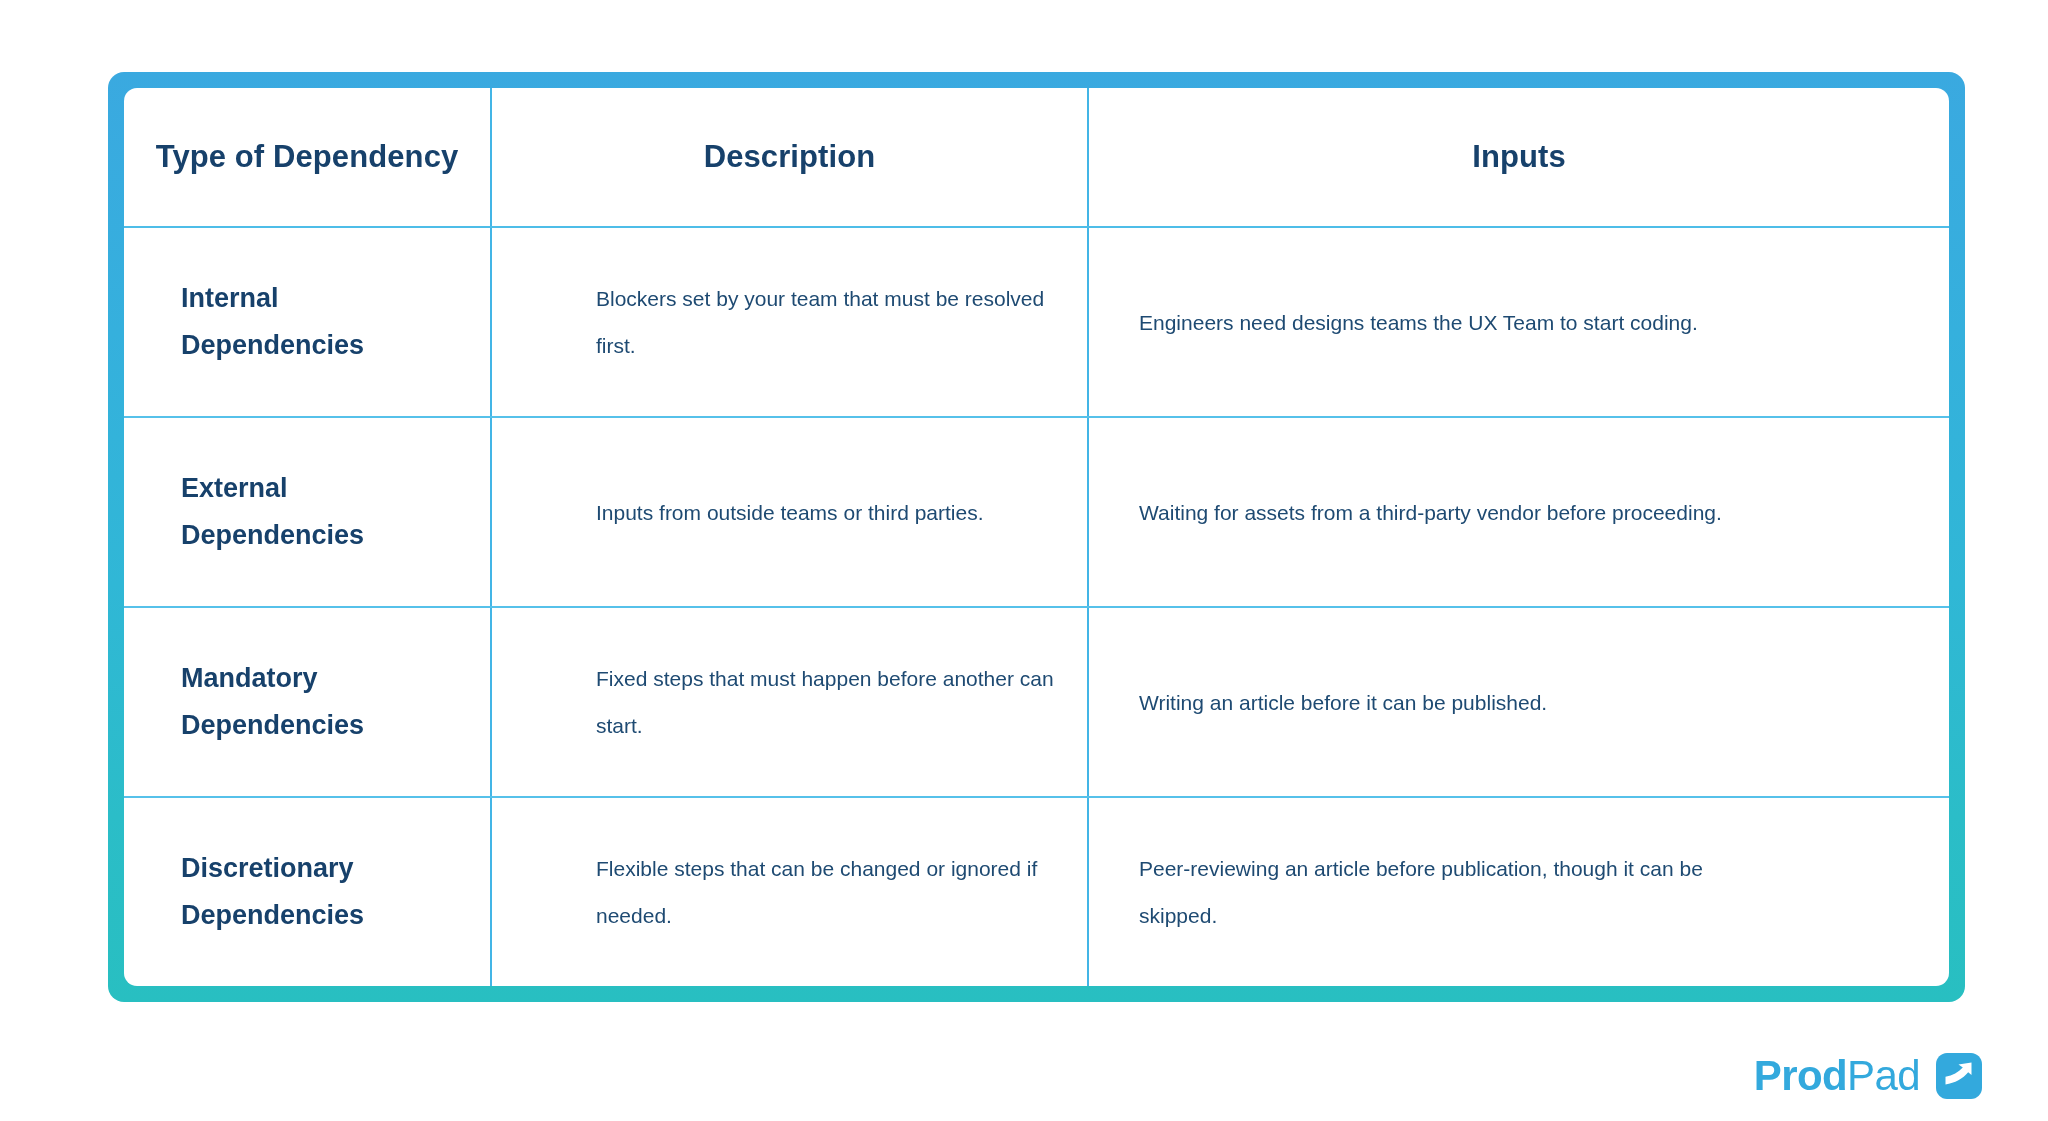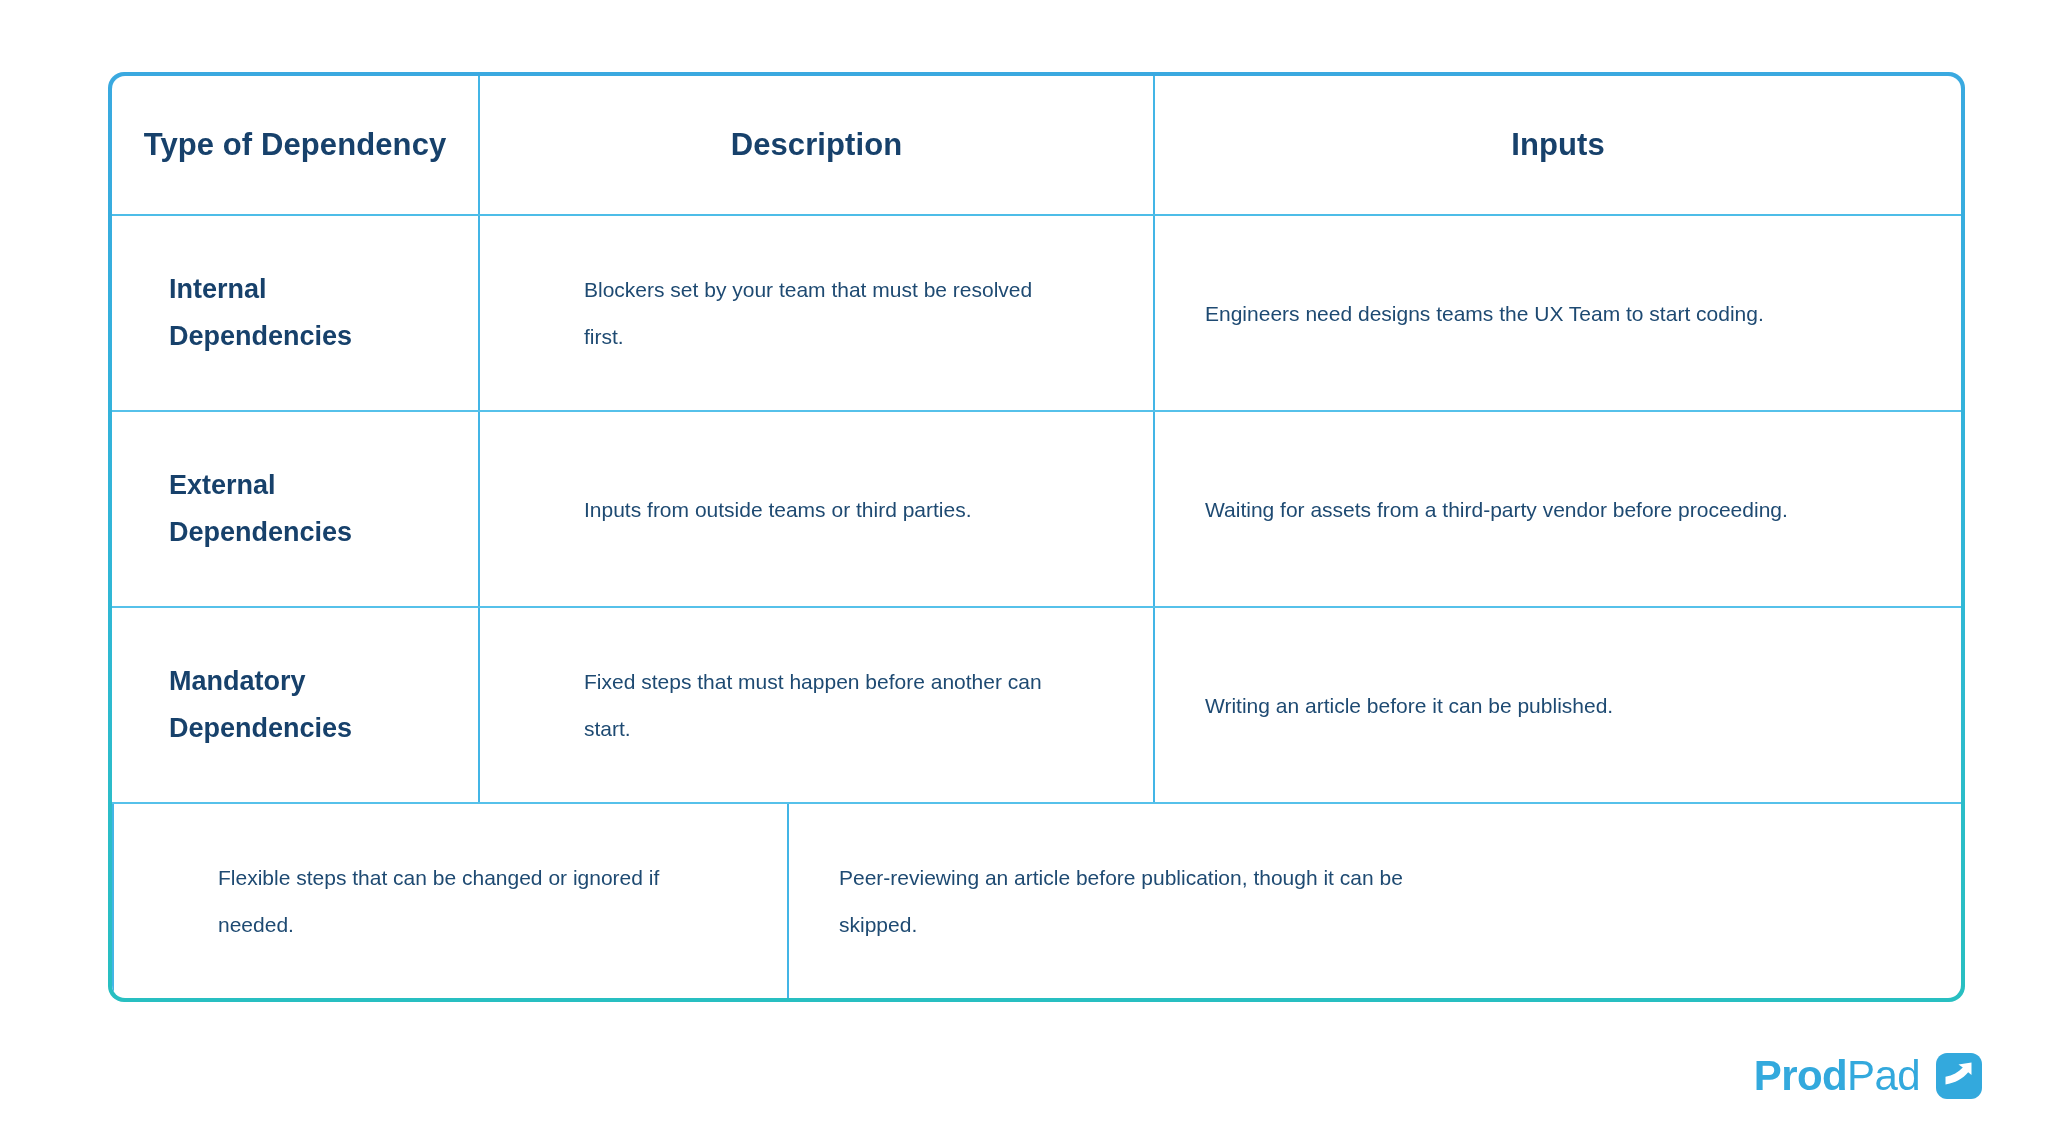--- a/index.html
+++ b/index.html
@@ -20,21 +20,21 @@
   }
 
   
   .table-wrap {
     position: absolute;
     left: 108px;
     top: 72px;
     width: 1857px;
     height: 930px;
     border-radius: 16px;
-    padding: 4px;
+    padding: 16px;
     background: linear-gradient(180deg,
                 #3aa9e0 0%,
                 #35b0dd 28%,
                 #30b7d6 55%,
                 #2bbdc8 80%,
                 #28bfc1 100%);
   }
 
   .table-inner {
     width: 100%;
@@ -61,21 +61,21 @@
 
   
   .cell {
     display: flex;
     flex-direction: column;
     justify-content: center;
     position: relative;
   }
 
   .col-type { width: 366px; }
-  .col-desc { width: 675px; }
+  .col-desc { width: 597px; }
   .col-example { flex: 1 1 auto; }
 
   .col-desc, .col-example {
     border-left: 2px solid #43b5e6;
   }
 
   
   .header-row .cell {
     align-items: center;
     justify-content: center;
@@ -187,20 +187,23 @@
         </div>
         <div class="cell col-desc desc-cell">
           <span class="body-text">Fixed steps that must happen before another can start.</span>
         </div>
         <div class="cell col-example example-cell">
           <span class="body-text">Writing an article before it can be published.</span>
         </div>
       </div>
 
       <div class="row data-row">
+        <div class="cell col-type type-cell">
+          <span class="type-text">Discretionary Dependencies</span>
+        </div>
         <div class="cell col-desc desc-cell">
           <span class="body-text">Flexible steps that can be changed or ignored if needed.</span>
         </div>
         <div class="cell col-example example-cell">
           <span class="body-text">Peer-reviewing an article before publication, though it can be skipped.</span>
         </div>
       </div>
 
 
     </div>

